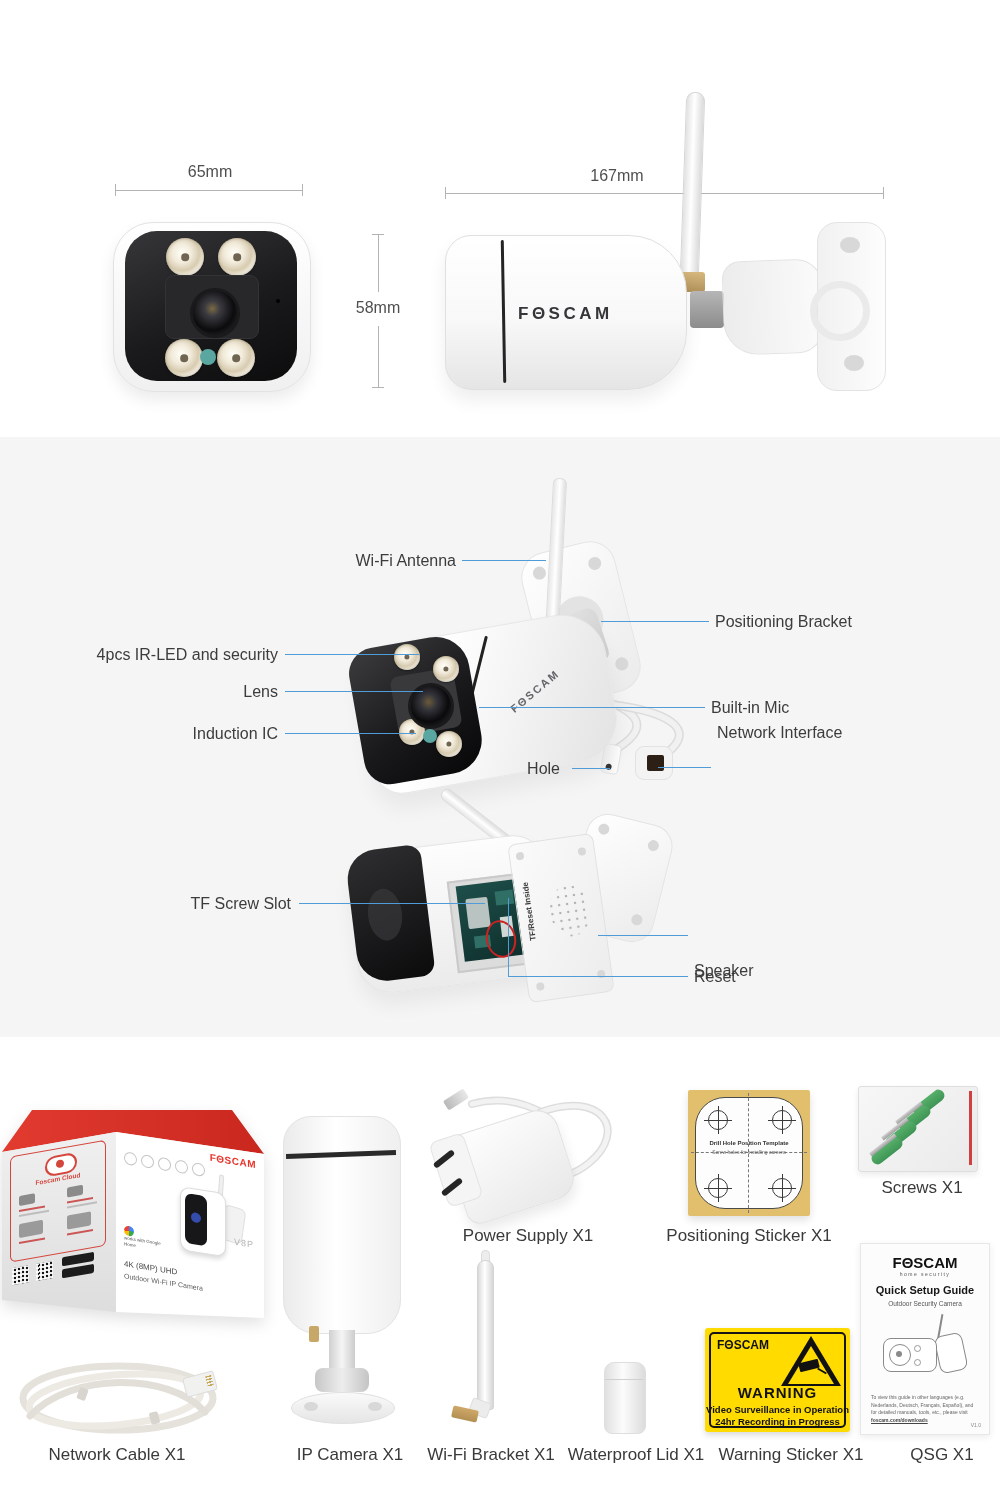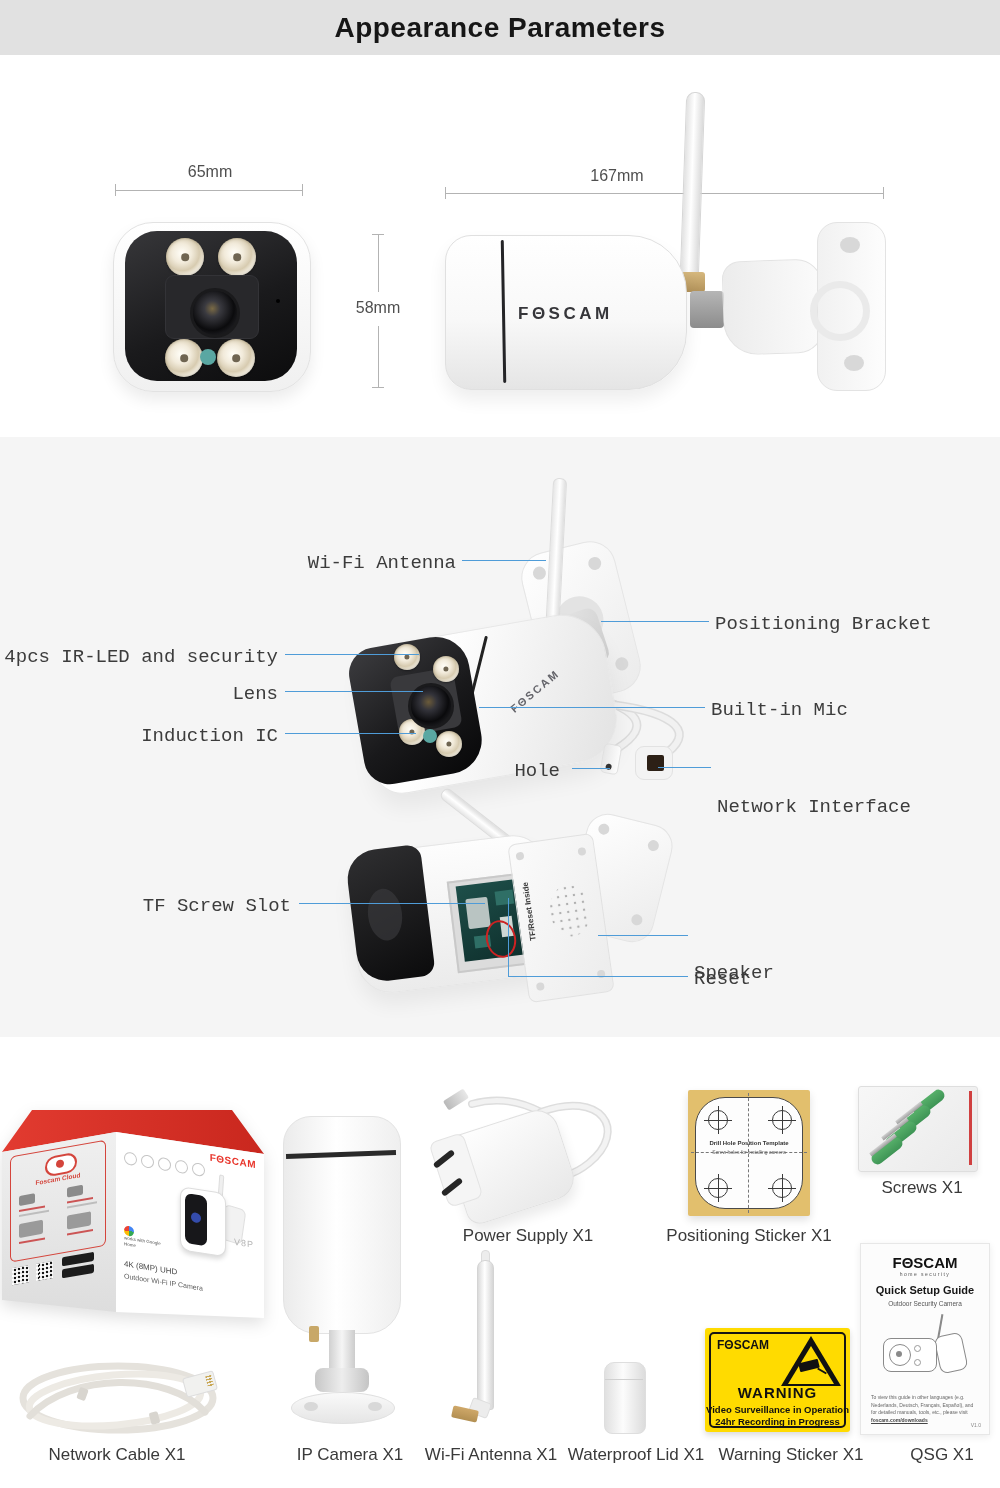--- a/index.html
+++ b/index.html
@@ -14,21 +14,21 @@
   
   .dim-h{position:absolute;height:1px;background:#b3b3b3;}
   .dim-v{position:absolute;width:1px;background:#b3b3b3;}
   .tick-v{position:absolute;width:1px;height:12px;background:#b3b3b3;}
   .tick-h{position:absolute;width:12px;height:1px;background:#b3b3b3;}
   .dim-label{position:absolute;font-size:16px;color:#4f4f4f;white-space:nowrap;transform:translateX(-50%);}
 
   
   .co-line{position:absolute;height:1px;background:#4f9cd8;}
   .co-vline{position:absolute;width:1px;background:#4f9cd8;}
-  .co-label{position:absolute;font-size:19px;color:#3c3c3c;white-space:nowrap;font-family:Liberation Mono, monospace;}
+  .co-label{position:absolute;font-size:16px;color:#3c3c3c;white-space:nowrap;}
 
   
   .grayband{position:absolute;left:0;top:437px;width:1000px;height:600px;background:#f5f5f5;}
 
   
   .led{position:absolute;border-radius:50%;
        background:radial-gradient(circle at 42% 40%,#fffef8 0%,#f2ebdb 30%,#d7cbb0 55%,#efe9da 68%,#ffffff 78%,#e6e0d2 100%);
        box-shadow:inset 0 0 3px rgba(110,95,60,.55),0 1px 2px rgba(0,0,0,.35);}
   .led::after{content:"";position:absolute;left:50%;top:50%;width:20%;height:20%;
        transform:translate(-50%,-50%);border-radius:50%;background:#6f6552;}
@@ -45,23 +45,20 @@
       repeating-linear-gradient(0deg,rgba(255,255,255,.9) 0 2px,transparent 2px 4px),
       repeating-linear-gradient(90deg,rgba(255,255,255,.9) 0 2px,transparent 2px 4px),#171717;}
   .badge-dark{position:absolute;background:#1c1c1c;border-radius:2px;}
   .gline{position:absolute;background:#bdbdbd;height:2px;}
 </style>
 </head>
 <body>
 
 <div class="page">
 
-  <div class="hdr">
-    <h1>Appearance Parameters</h1>
-  </div>
 
   <span class="dim-label" style="left:210px;top:163px;">65mm</span>
   <div class="dim-h" style="left:115px;top:190px;width:187px;"></div>
   <div class="tick-v" style="left:115px;top:184px;"></div>
   <div class="tick-v" style="left:302px;top:184px;"></div>
 
   <div class="dim-v" style="left:378px;top:234px;height:58px;"></div>
   <div class="dim-v" style="left:378px;top:326px;height:61px;"></div>
   <div class="tick-h" style="left:372px;top:234px;"></div>
   <div class="tick-h" style="left:372px;top:387px;"></div>
@@ -152,21 +149,21 @@
 
   <span class="co-label" style="left:711px;top:699px;">Built-in Mic</span>
   <div class="co-line" style="left:479px;top:707px;width:226px;"></div>
 
   <span class="co-label" style="right:722px;top:725px;">Induction IC</span>
   <div class="co-line" style="left:285px;top:733px;width:131px;"></div>
 
   <span class="co-label" style="right:440px;top:760px;">Hole</span>
   <div class="co-line" style="left:572px;top:768px;width:38px;"></div>
 
-  <span class="co-label" style="left:717px;top:796px;">Network Interface</span>
+  <span class="co-label" style="left:717px;top:724px;">Network Interface</span>
   <div class="co-line" style="left:658px;top:767px;width:53px;"></div>
 
   <div class="abs" style="left:480px;top:770px;width:11px;height:110px;background:linear-gradient(90deg,#e6e6e6,#ffffff 50%,#dedede);border:1px solid #dcdcdc;border-radius:6px;transform:rotate(-52deg);"></div>
   <div class="abs" style="left:520px;top:848px;width:18px;height:13px;background:#c8a868;border-radius:2px;transform:rotate(38deg);"></div>
   <div class="abs" style="left:576px;top:818px;width:86px;height:118px;background:linear-gradient(140deg,#ffffff,#ebebeb);border:1px solid #e4e4e4;border-radius:22px;transform:rotate(14deg);">
     <div class="hole" style="left:10px;top:10px;width:11px;height:11px;"></div>
     <div class="hole" style="left:62px;top:14px;width:11px;height:11px;"></div>
     <div class="hole" style="left:12px;top:94px;width:11px;height:11px;"></div>
     <div class="hole" style="left:64px;top:90px;width:11px;height:11px;"></div>
   </div>
@@ -360,18 +357,18 @@
       <span style="font-weight:700;text-decoration:underline;color:#444;">foscam.com/downloads</span>
     </div>
     <div class="abs" style="right:8px;top:178px;font-size:5px;color:#888;">V1.0</div>
   </div>
 
   <span class="item-label" style="left:528px;top:1226px;">Power Supply  X1</span>
   <span class="item-label" style="left:749px;top:1226px;">Positioning Sticker  X1</span>
   <span class="item-label" style="left:922px;top:1178px;">Screws  X1</span>
   <span class="item-label" style="left:117px;top:1445px;">Network Cable  X1</span>
   <span class="item-label" style="left:350px;top:1445px;">IP Camera  X1</span>
-  <span class="item-label" style="left:491px;top:1445px;">Wi-Fi Antenna  X1</span>
+  <span class="item-label" style="left:491px;top:1445px;">Wi-Fi Bracket  X1</span>
   <span class="item-label" style="left:636px;top:1445px;">Waterproof Lid X1</span>
   <span class="item-label" style="left:791px;top:1445px;">Warning Sticker  X1</span>
   <span class="item-label" style="left:942px;top:1445px;">QSG  X1</span>
 
 </div>
 
 </body></html>

